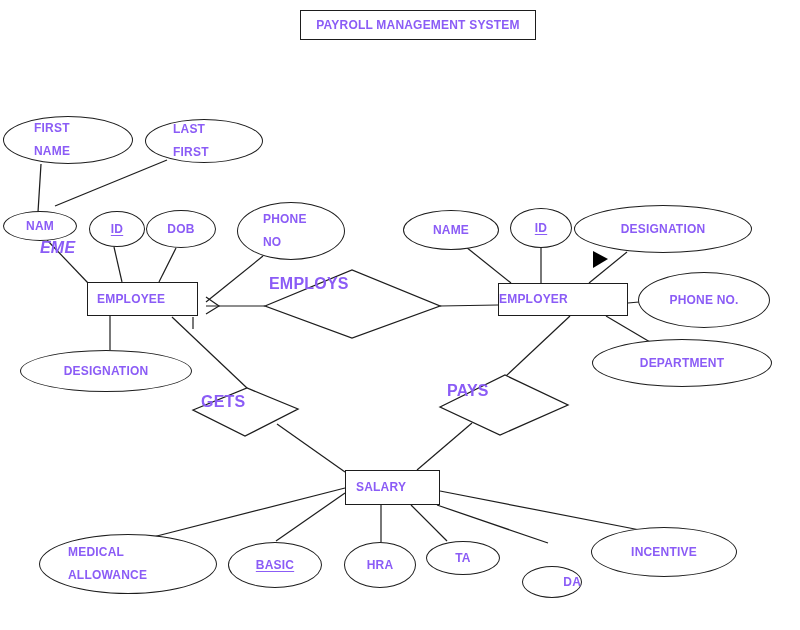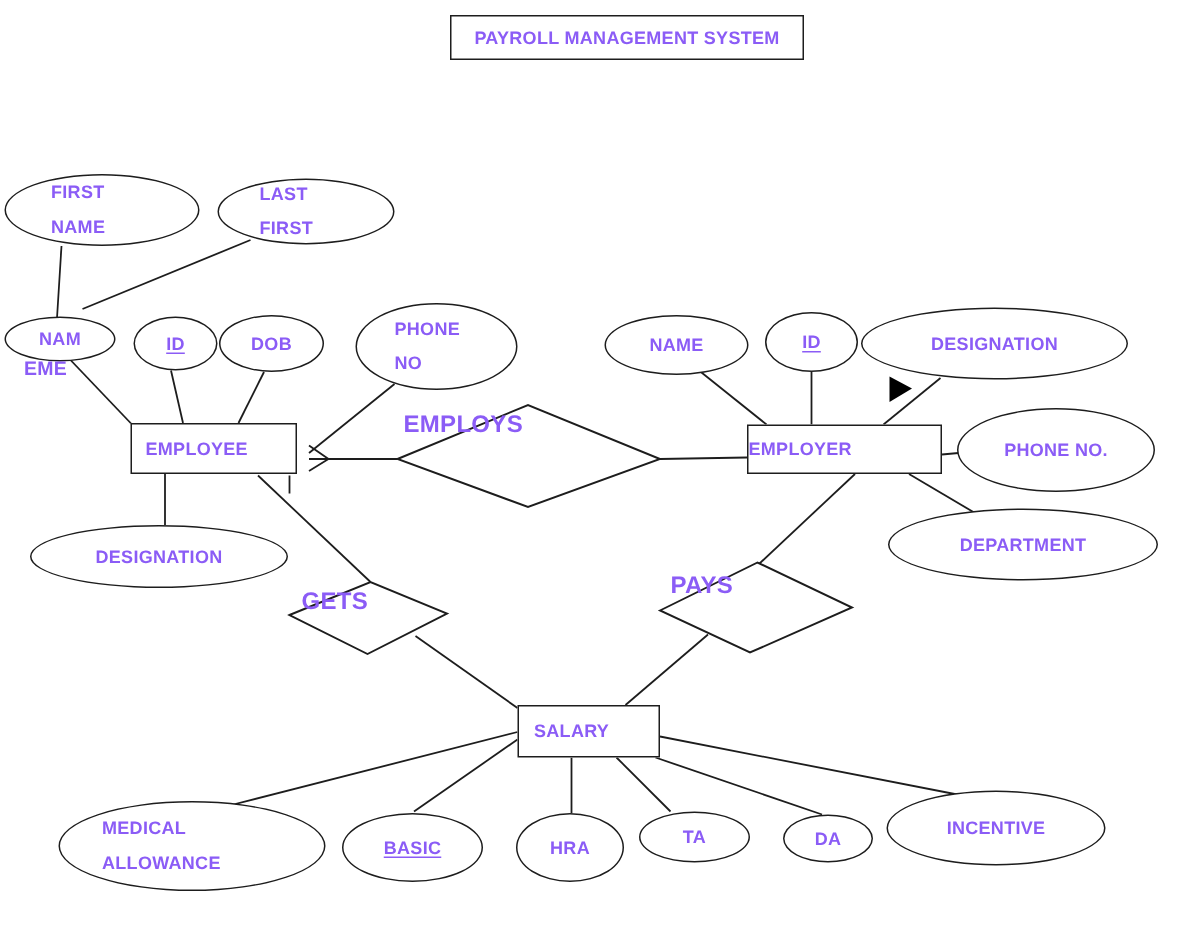--- a/index.html
+++ b/index.html
@@ -37,25 +37,26 @@
   .key span { text-decoration: underline; text-underline-offset: 2px; }
   .rel-label {
     position: absolute;
     font-weight: bold;
     font-size: 16px;
     letter-spacing: 0.2px;
     background: transparent;
   }
   .eme {
     position: absolute;
-    left: 12px;
+    left: 36px;
     top: 25px;
     font-weight: bold;
-    font-size: 13px;
+    font-size: 16px;
     background: transparent;
+    font-style: italic;
   }
   
   #n-title { left: 300px; top: 10px; width: 236px; height: 30px; border-width: 1.2px; }
   
   #n-employee { left: 87px;  top: 282px; width: 111px; height: 34px; padding-left: 9px; }
   #n-employer { left: 498px; top: 283px; width: 130px; height: 33px; }
   #n-salary   { left: 345px; top: 470px; width: 95px;  height: 35px; padding-left: 10px; }
   
   #n-first-name { left: 3px;   top: 116px; width: 130px; height: 48px; padding-left: 30px; }
   #n-last-name  { left: 145px; top: 119px; width: 118px; height: 44px; padding-left: 27px; }
@@ -68,21 +69,21 @@
   #n-name-er    { left: 403px; top: 210px; width: 96px;  height: 40px; }
   #n-er-id      { left: 510px; top: 208px; width: 62px;  height: 40px; }
   #n-desig-er   { left: 574px; top: 205px; width: 178px; height: 48px; }
   #n-phone-er   { left: 638px; top: 272px; width: 132px; height: 56px; }
   #n-department { left: 592px; top: 339px; width: 180px; height: 48px; }
   
   #n-medical    { left: 39px;  top: 534px; width: 178px; height: 60px; padding-left: 28px; }
   #n-basic      { left: 228px; top: 542px; width: 94px;  height: 46px; }
   #n-hra        { left: 344px; top: 542px; width: 72px;  height: 46px; }
   #n-ta         { left: 426px; top: 541px; width: 74px;  height: 34px; }
-  #n-da         { left: 522px; top: 543px; width: 60px;  height: 32px; }
+  #n-da         { left: 522px; top: 566px; width: 60px;  height: 32px; justify-content: flex-end; }
   #n-incentive  { left: 591px; top: 527px; width: 146px; height: 50px; }
   
   #l-employs { left: 269px; top: 275px; }
   #l-gets    { left: 201px; top: 393px; }
   #l-pays    { left: 447px; top: 382px; }
 </style>
 </head>
 <body>
 
 <div class="canvas">

